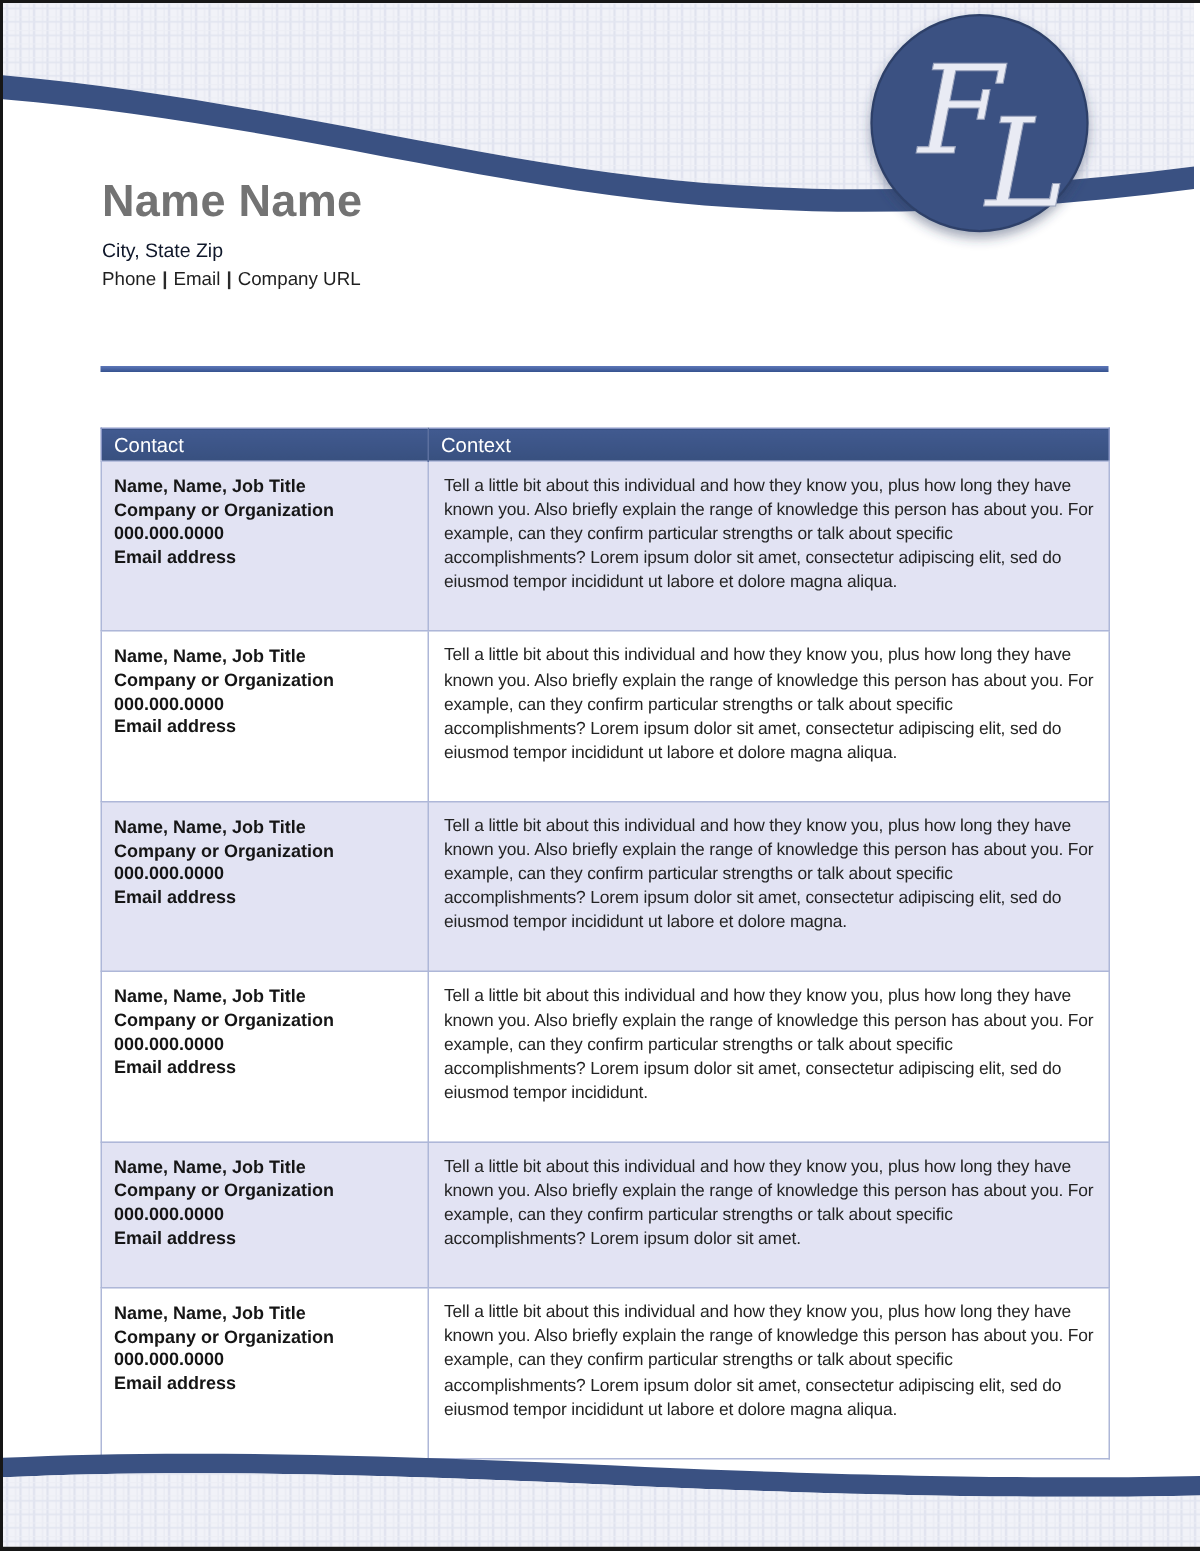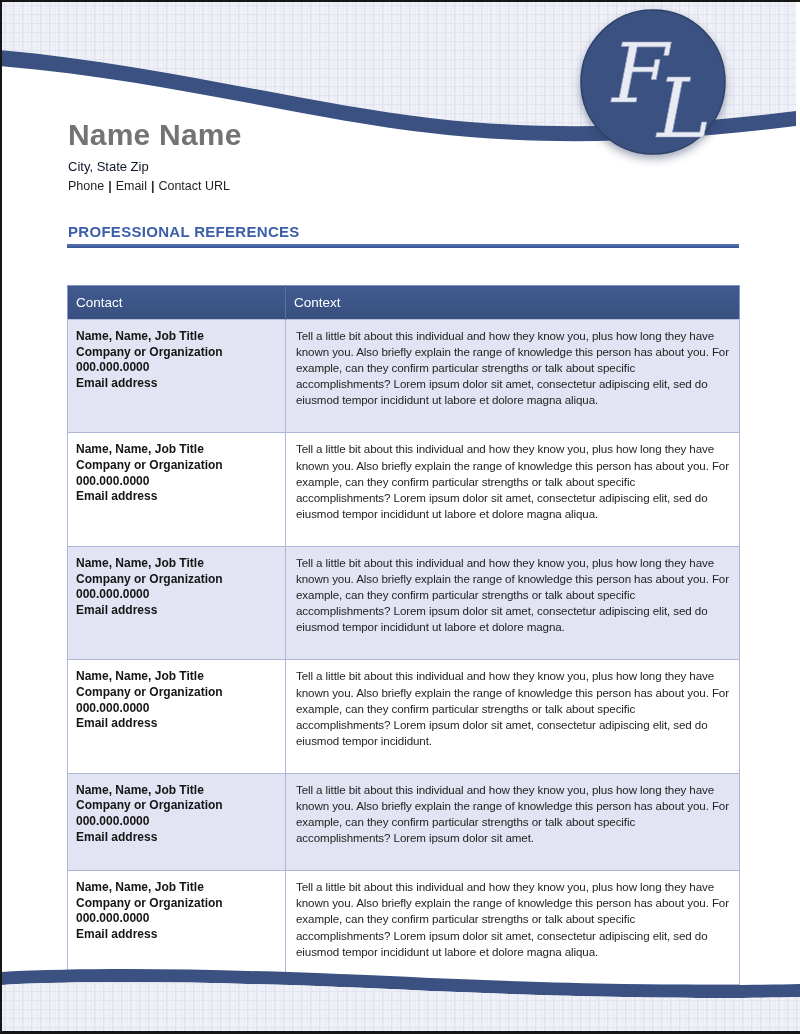--- a/index.html
+++ b/index.html
@@ -20,21 +20,21 @@
   .contact-line .sep{font-weight:bold;color:#2a2a2a;padding:0 4px;}
   
   .section-head{position:absolute;left:66px;top:221px;font-size:15px;font-weight:bold;color:#3a5ea9;letter-spacing:0.3px;}
   .section-rule{position:absolute;left:65px;top:242px;width:672px;height:4px;
     background:linear-gradient(#5d77b8,#35528f);}
   
   .ref-table{position:absolute;left:65px;top:283px;width:672px;border-collapse:collapse;
     border:1px solid #8köz90c0;border:1px solid #8a97c5;table-layout:fixed;}
   .ref-table th{
     background:linear-gradient(#415a90,#38507f);color:#ffffff;font-weight:normal;
-    font-size:13.5px;text-align:left;padding:3px 8px;height:34px;box-sizing:border-box;
+    font-size:13.5px;text-align:left;padding:3px 8px;height:22px;box-sizing:border-box;
     border-right:1px solid #5c709f;
   }
   .ref-table th:last-child{border-right:none;}
   .ref-table td{
     vertical-align:top;border:1px solid #aeb7d8;border-top:1px solid #b7bfde;
     padding:9px 8px 8px 8px;box-sizing:border-box;
   }
   .ref-table td.ctx{padding:8px 10px 24px 10px;}
   .row-alt{background:#e2e3f3;}
   .row-plain{background:#ffffff;}
@@ -73,25 +73,24 @@
       <circle cx="653" cy="82" r="72" fill="#3a5182" stroke="#2e4169" stroke-width="1.5" filter="url(#soft)"></circle>
       <text x="612" y="102" font-family="DejaVu Serif, serif" font-style="italic" font-size="82" fill="#e9ebf4" stroke="#9aa3bc" stroke-width="0.7">F</text>
       <text x="657" y="137" font-family="DejaVu Serif, serif" font-style="italic" font-size="82" fill="#e9ebf4" stroke="#9aa3bc" stroke-width="0.7">L</text>
     </g>
   </svg>
 
   <div class="id-block">
     <h1 class="person-name">Name Name</h1>
     <div class="city-line">City, State Zip</div>
     <div class="contact-line">
-      <span>Phone</span><span class="sep">|</span><span>Email</span><span class="sep">|</span><span>Contact URL</span>
+      <span>Phone</span><span class="sep">|</span><span>Email</span><span class="sep">|</span><span>Company URL</span>
     </div>
   </div>
 
-  <div class="section-head">PROFESSIONAL REFERENCES</div>
   <div class="section-rule"></div>
 
   <table class="ref-table">
     <colgroup>
         <col class="col-contact">
         <col class="col-context">
       </colgroup>
     <thead>
       <tr>
         <th>Contact</th>

